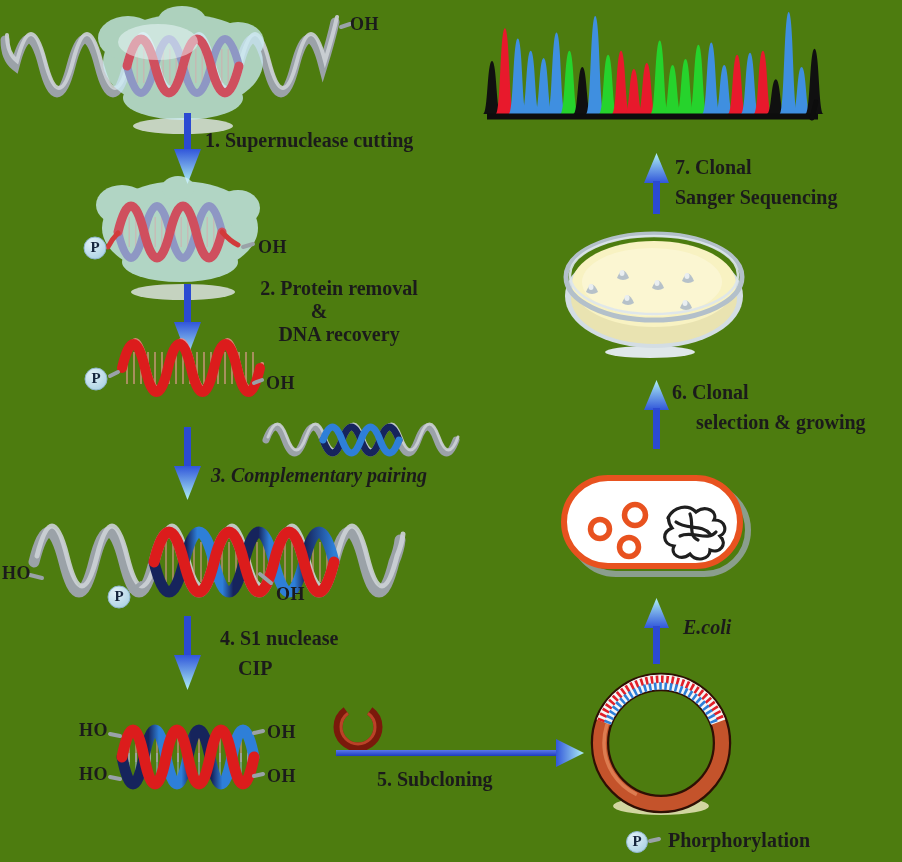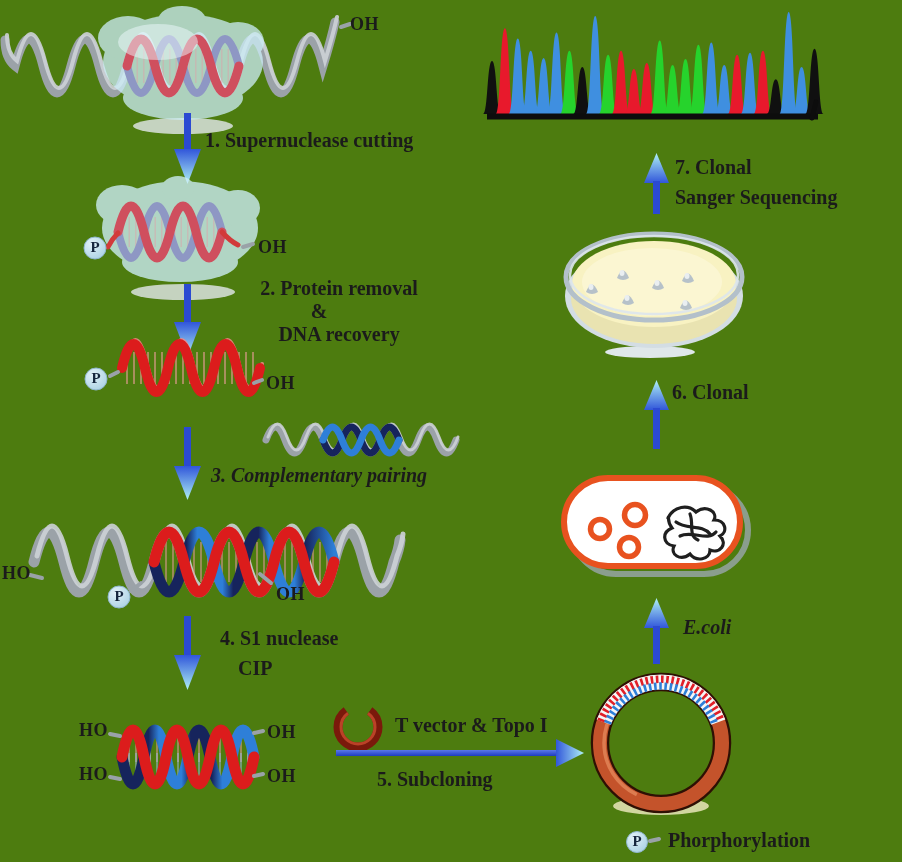--- a/index.html
+++ b/index.html
@@ -308,26 +308,26 @@
 <div class="label chem" style="left:276px;top:584px;">OH</div>
 
 <div class="label step" style="left:220px;top:627px;">4. S1 nuclease</div>
 <div class="label step" style="left:238px;top:657px;">CIP</div>
 
 <div class="label chem" style="left:79px;top:720px;">HO</div>
 <div class="label chem" style="left:79px;top:764px;">HO</div>
 <div class="label chem" style="left:267px;top:722px;">OH</div>
 <div class="label chem" style="left:267px;top:766px;">OH</div>
 
-<div class="label step" style="left:395px;top:714px;">T vector &amp; Topo I</div>
 <div class="label step" style="left:377px;top:768px;">5. Subcloning</div>
 
 <div class="label step italic" style="left:683px;top:616px;">E.coli</div>
 
 <div class="label step" style="left:672px;top:381px;">6. Clonal</div>
+<div class="label step" style="left:696px;top:411px;">selection &amp; growing</div>
 
 <div class="label step" style="left:675px;top:156px;">7. Clonal</div>
 <div class="label step" style="left:675px;top:186px;">Sanger Sequencing</div>
 
 <div class="label pletter" style="left:627px;top:833px;">P</div>
 <div class="label step" style="left:668px;top:829px;">Phorphorylation</div>
 
 </div>
 
 </body></html>

